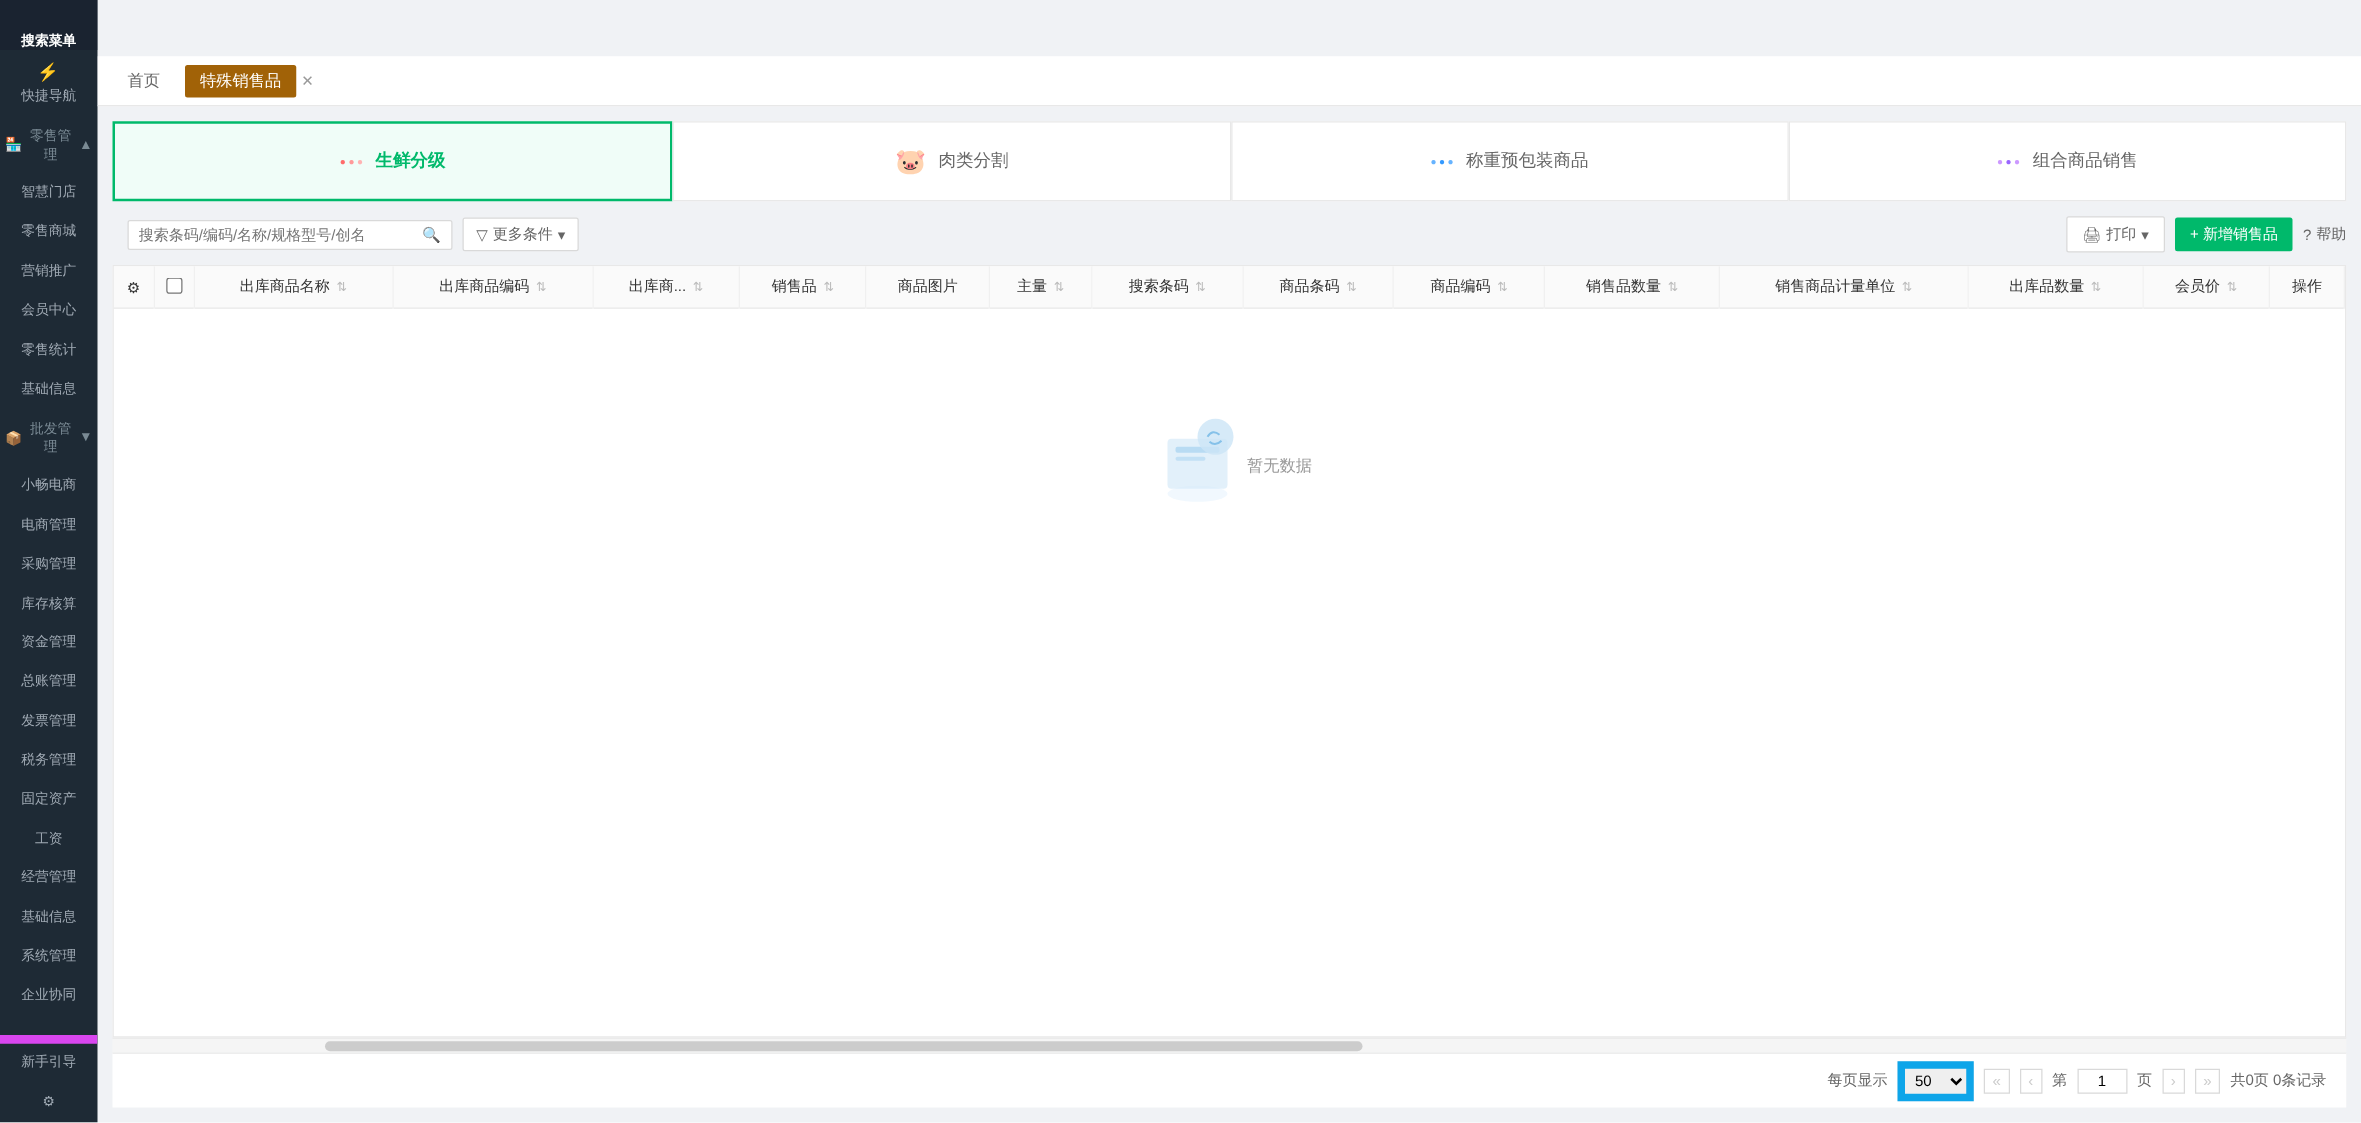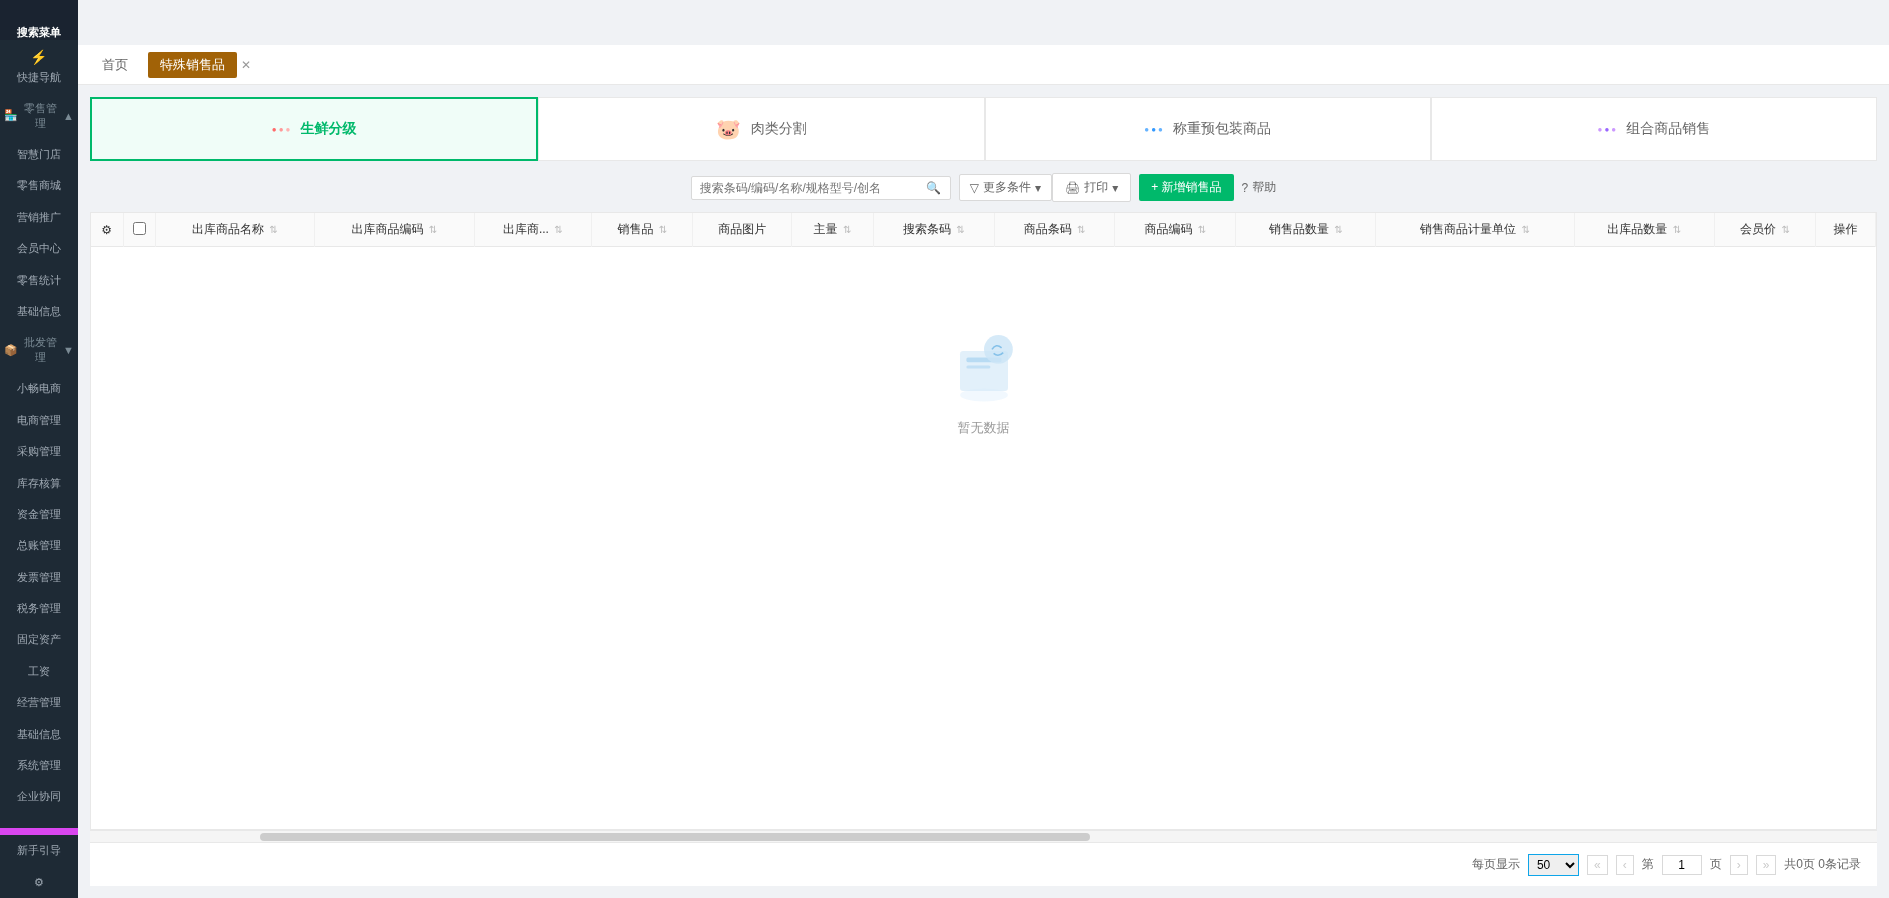--- a/index.html
+++ b/index.html
@@ -113,22 +113,23 @@
       border: 2px solid #00b96b;
       background: #f0fdf8;
       color: #00b96b;
     }
     .func-tab:not(:first-child) { color: #666; }
 
     
     .toolbar {
       display: flex;
       align-items: center;
-      justify-content: center;
+      justify-content: space-between;
       margin-bottom: 10px;
+      margin-left: 12px;
     }
     .toolbar-left {
       display: flex;
       align-items: center;
       gap: 8px;
     }
     .search-box {
       display: flex;
       align-items: center;
       border: 1px solid #d9d9d9;
@@ -220,21 +221,20 @@
       border-right: 1px solid #f0f0f0;
       position: relative;
     }
     thead th .sort-icon { color: #bbb; margin-left: 2px; font-size: 10px; }
     .th-settings { width: 32px; text-align: center; }
     .th-checkbox { width: 32px; text-align: center; }
 
     
     .empty-state {
       display: flex;
-      flex-direction: column;
       align-items: center;
       justify-content: center;
       padding: 80px 0;
     }
     .empty-icon {
       width: 80px;
       height: 80px;
       margin-bottom: 12px;
     }
     .empty-text { color: #999; font-size: 13px; }
@@ -246,21 +246,21 @@
       border-top: 1px solid #e8e8e8;
       display: flex;
       align-items: center;
       justify-content: flex-end;
       padding: 0 16px;
       font-size: 12px;
       color: #666;
       gap: 8px;
     }
     .pagination select {
-      border: 1px solid #0ea5e9;
+      border: 6px solid #0ea5e9;
       padding: 2px 4px;
       font-size: 12px;
     }
     .page-btn {
       padding: 2px 6px;
       border: 1px solid #d9d9d9;
       background: #fff;
       cursor: pointer;
       color: #666;
       font-size: 12px;

